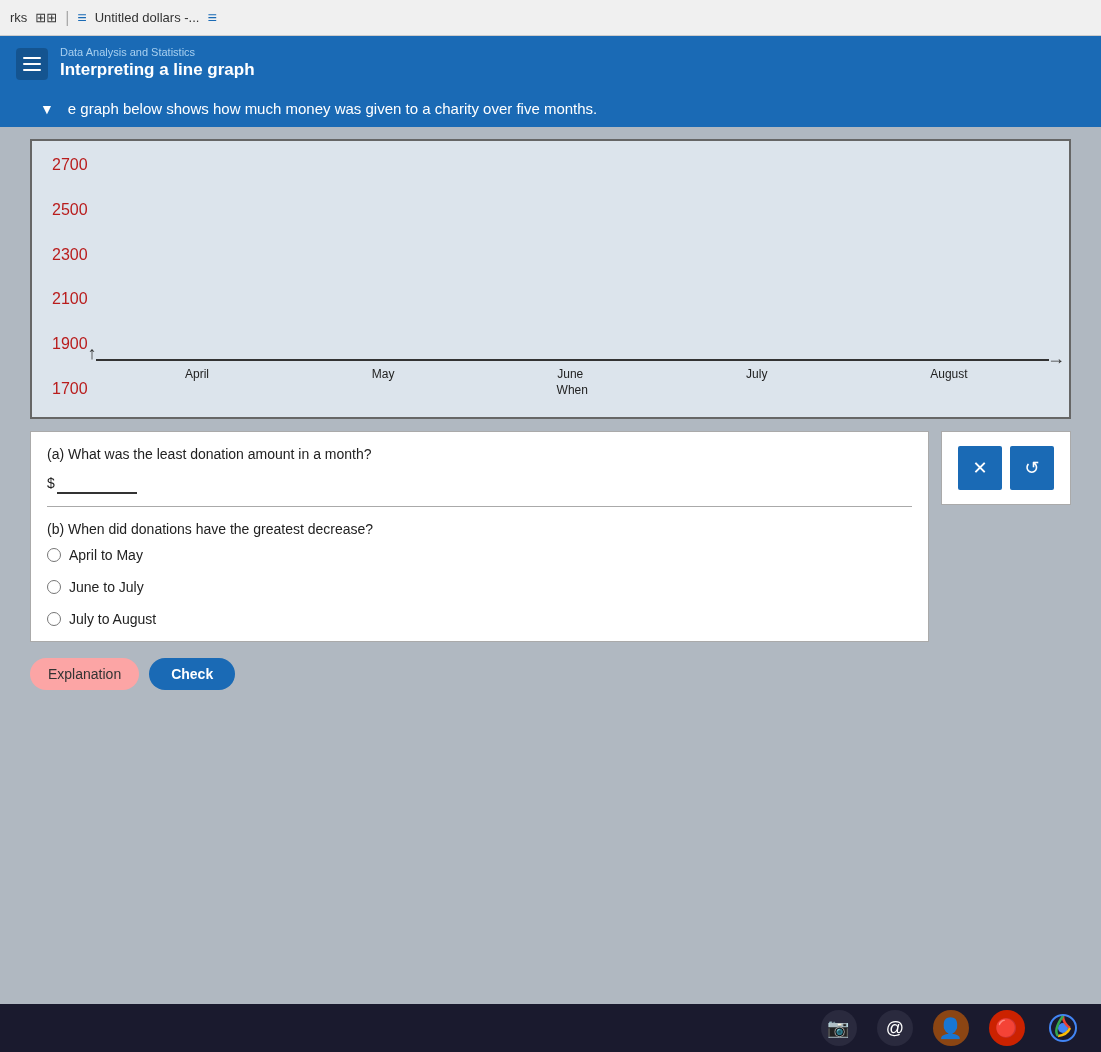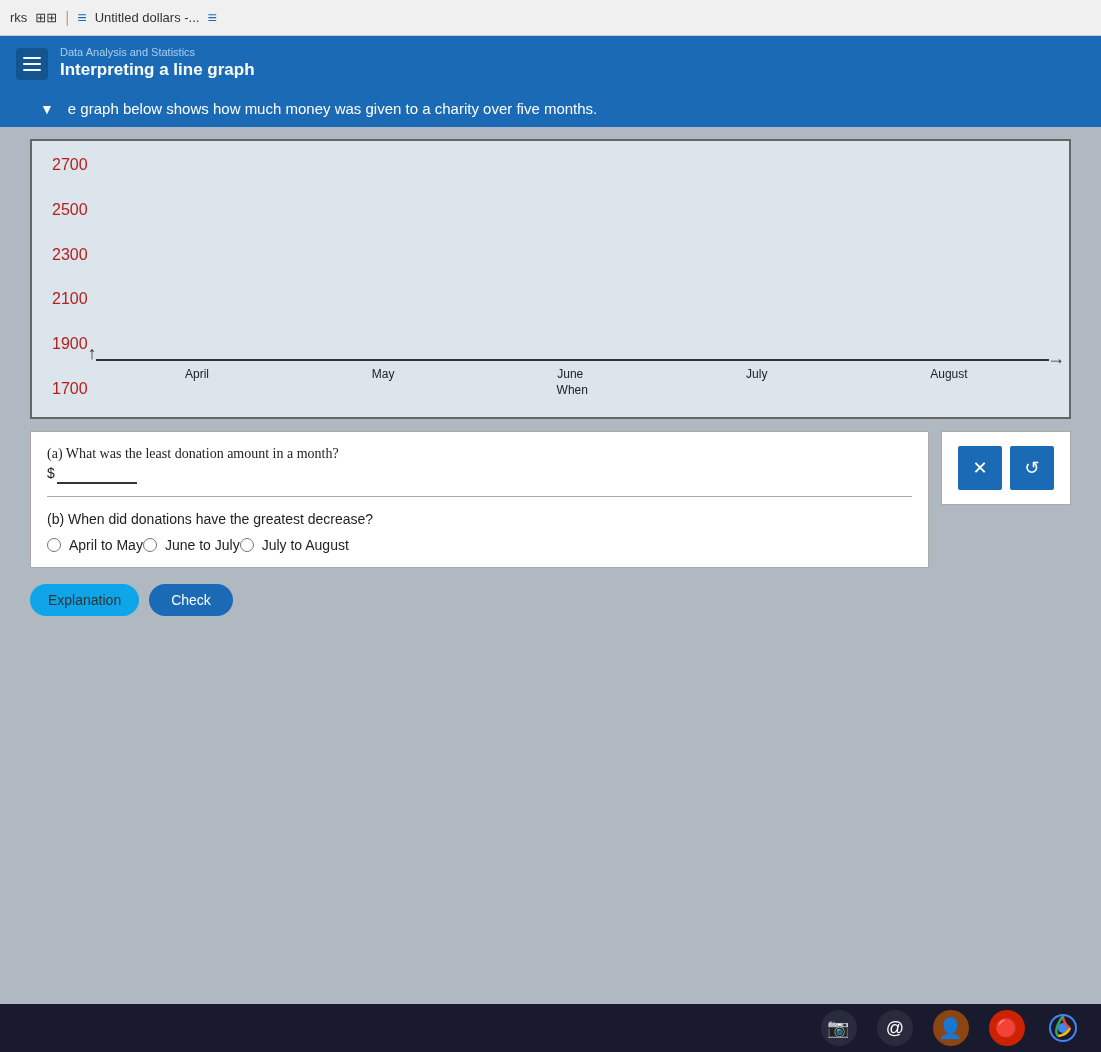--- a/index.html
+++ b/index.html
@@ -184,22 +184,21 @@
     }
     .questions-box {
       background: white;
       border: 1px solid #aaa;
       flex: 1;
       padding: 14px 16px;
     }
     .question-text {
       font-size: 14px;
       color: #222;
-      margin-bottom: 0;
-      font-family: Liberation Serif, serif;
+      margin-bottom: 10px;
     }
     .dollar-input-row {
       display: flex;
       align-items: center;
       gap: 2px;
       margin-bottom: 14px;
       border-bottom: 1px solid #aaa;
       padding-bottom: 12px;
     }
     .dollar-sign {
@@ -215,22 +214,22 @@
       background: transparent;
       padding: 2px 2px;
     }
     .question-b {
       font-size: 14px;
       color: #222;
       margin-bottom: 10px;
     }
     .radio-group {
       display: flex;
-      flex-direction: row;
-      gap: 0;
+      flex-direction: column;
+      gap: 16px;
     }
     .radio-item {
       display: flex;
       align-items: center;
       gap: 8px;
       font-size: 14px;
       color: #222;
       cursor: pointer;
     }
     .radio-item input[type="radio"] {
@@ -278,37 +277,37 @@
       border-radius: 2px;
     }
 
     
     .bottom-buttons {
       display: flex;
       gap: 10px;
       margin: 16px 30px 12px 30px;
     }
     .btn-explanation {
-      background: #0ea5e9;
+      background: #fca5a5;
       color: #333;
       border: none;
       padding: 8px 18px;
       border-radius: 20px;
       font-size: 14px;
       cursor: pointer;
     }
     .btn-check {
       background: #1a6ab5;
       color: white;
       border: none;
       padding: 8px 22px;
       border-radius: 20px;
       font-size: 14px;
       cursor: pointer;
-      font-weight: normal;
+      font-weight: bold;
     }
 
     
     .taskbar {
       position: fixed;
       bottom: 0;
       left: 0;
       width: 1101px;
       height: 48px;
       background: #1a1a2e;

